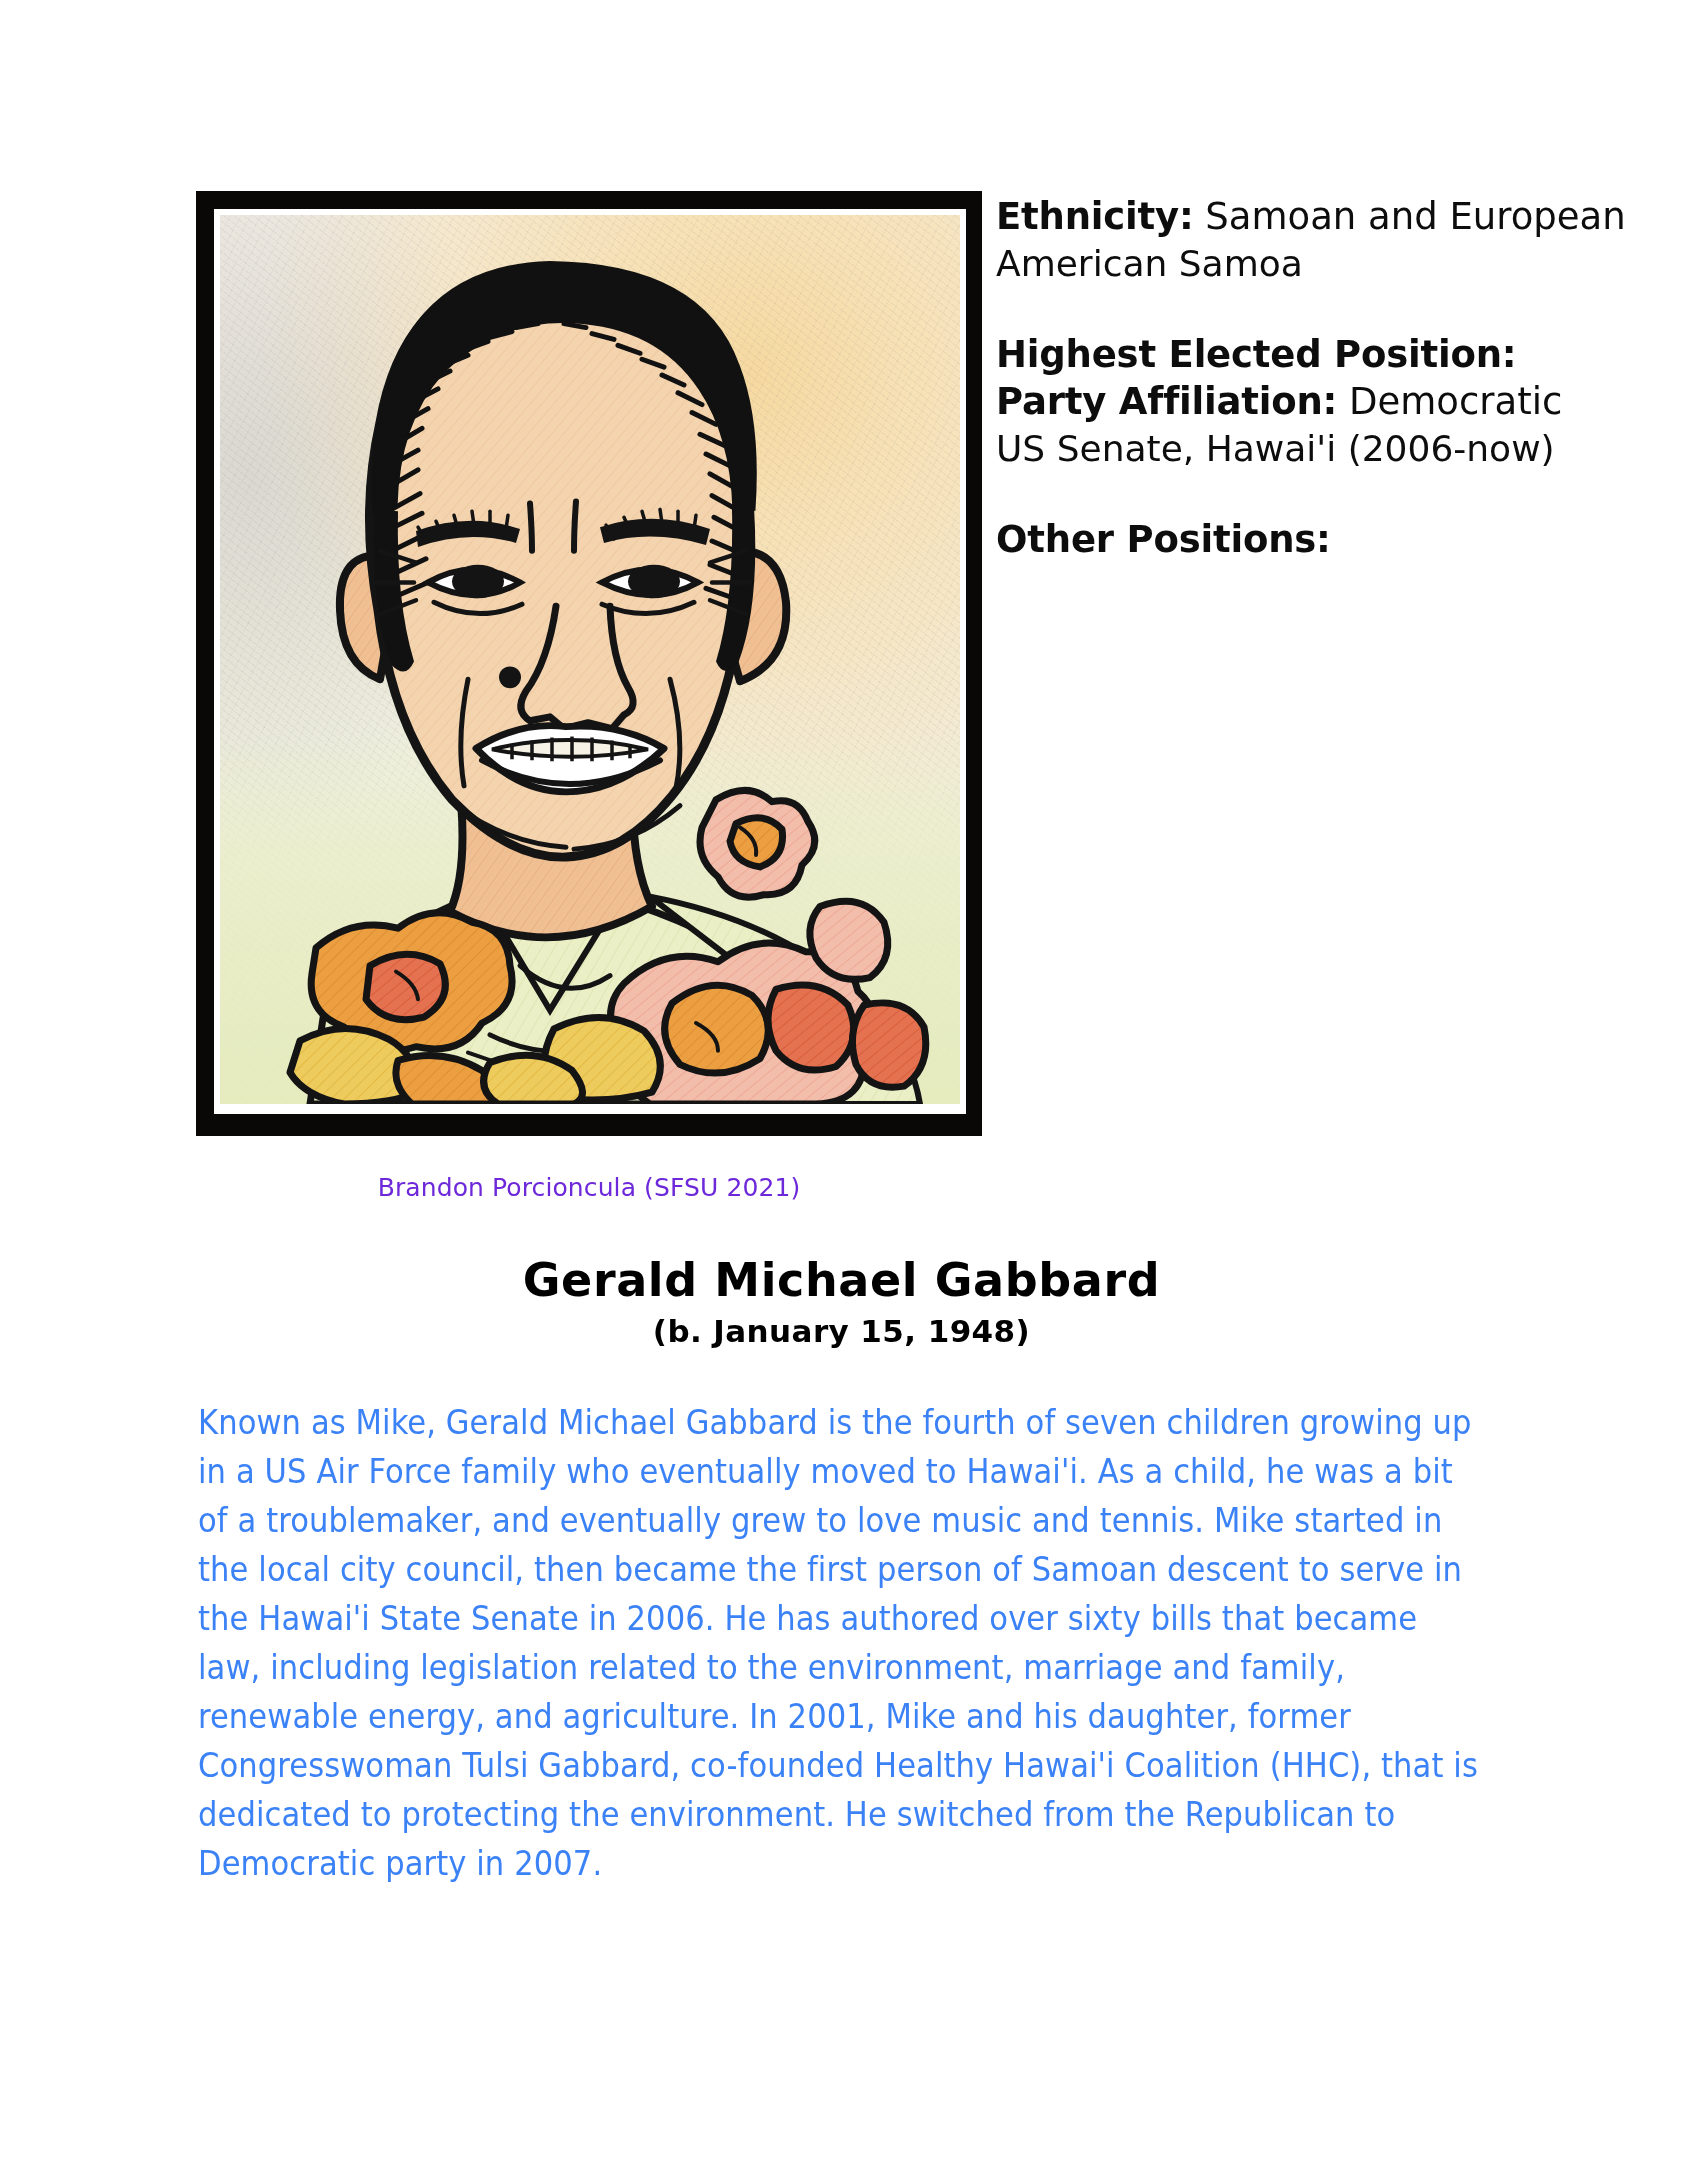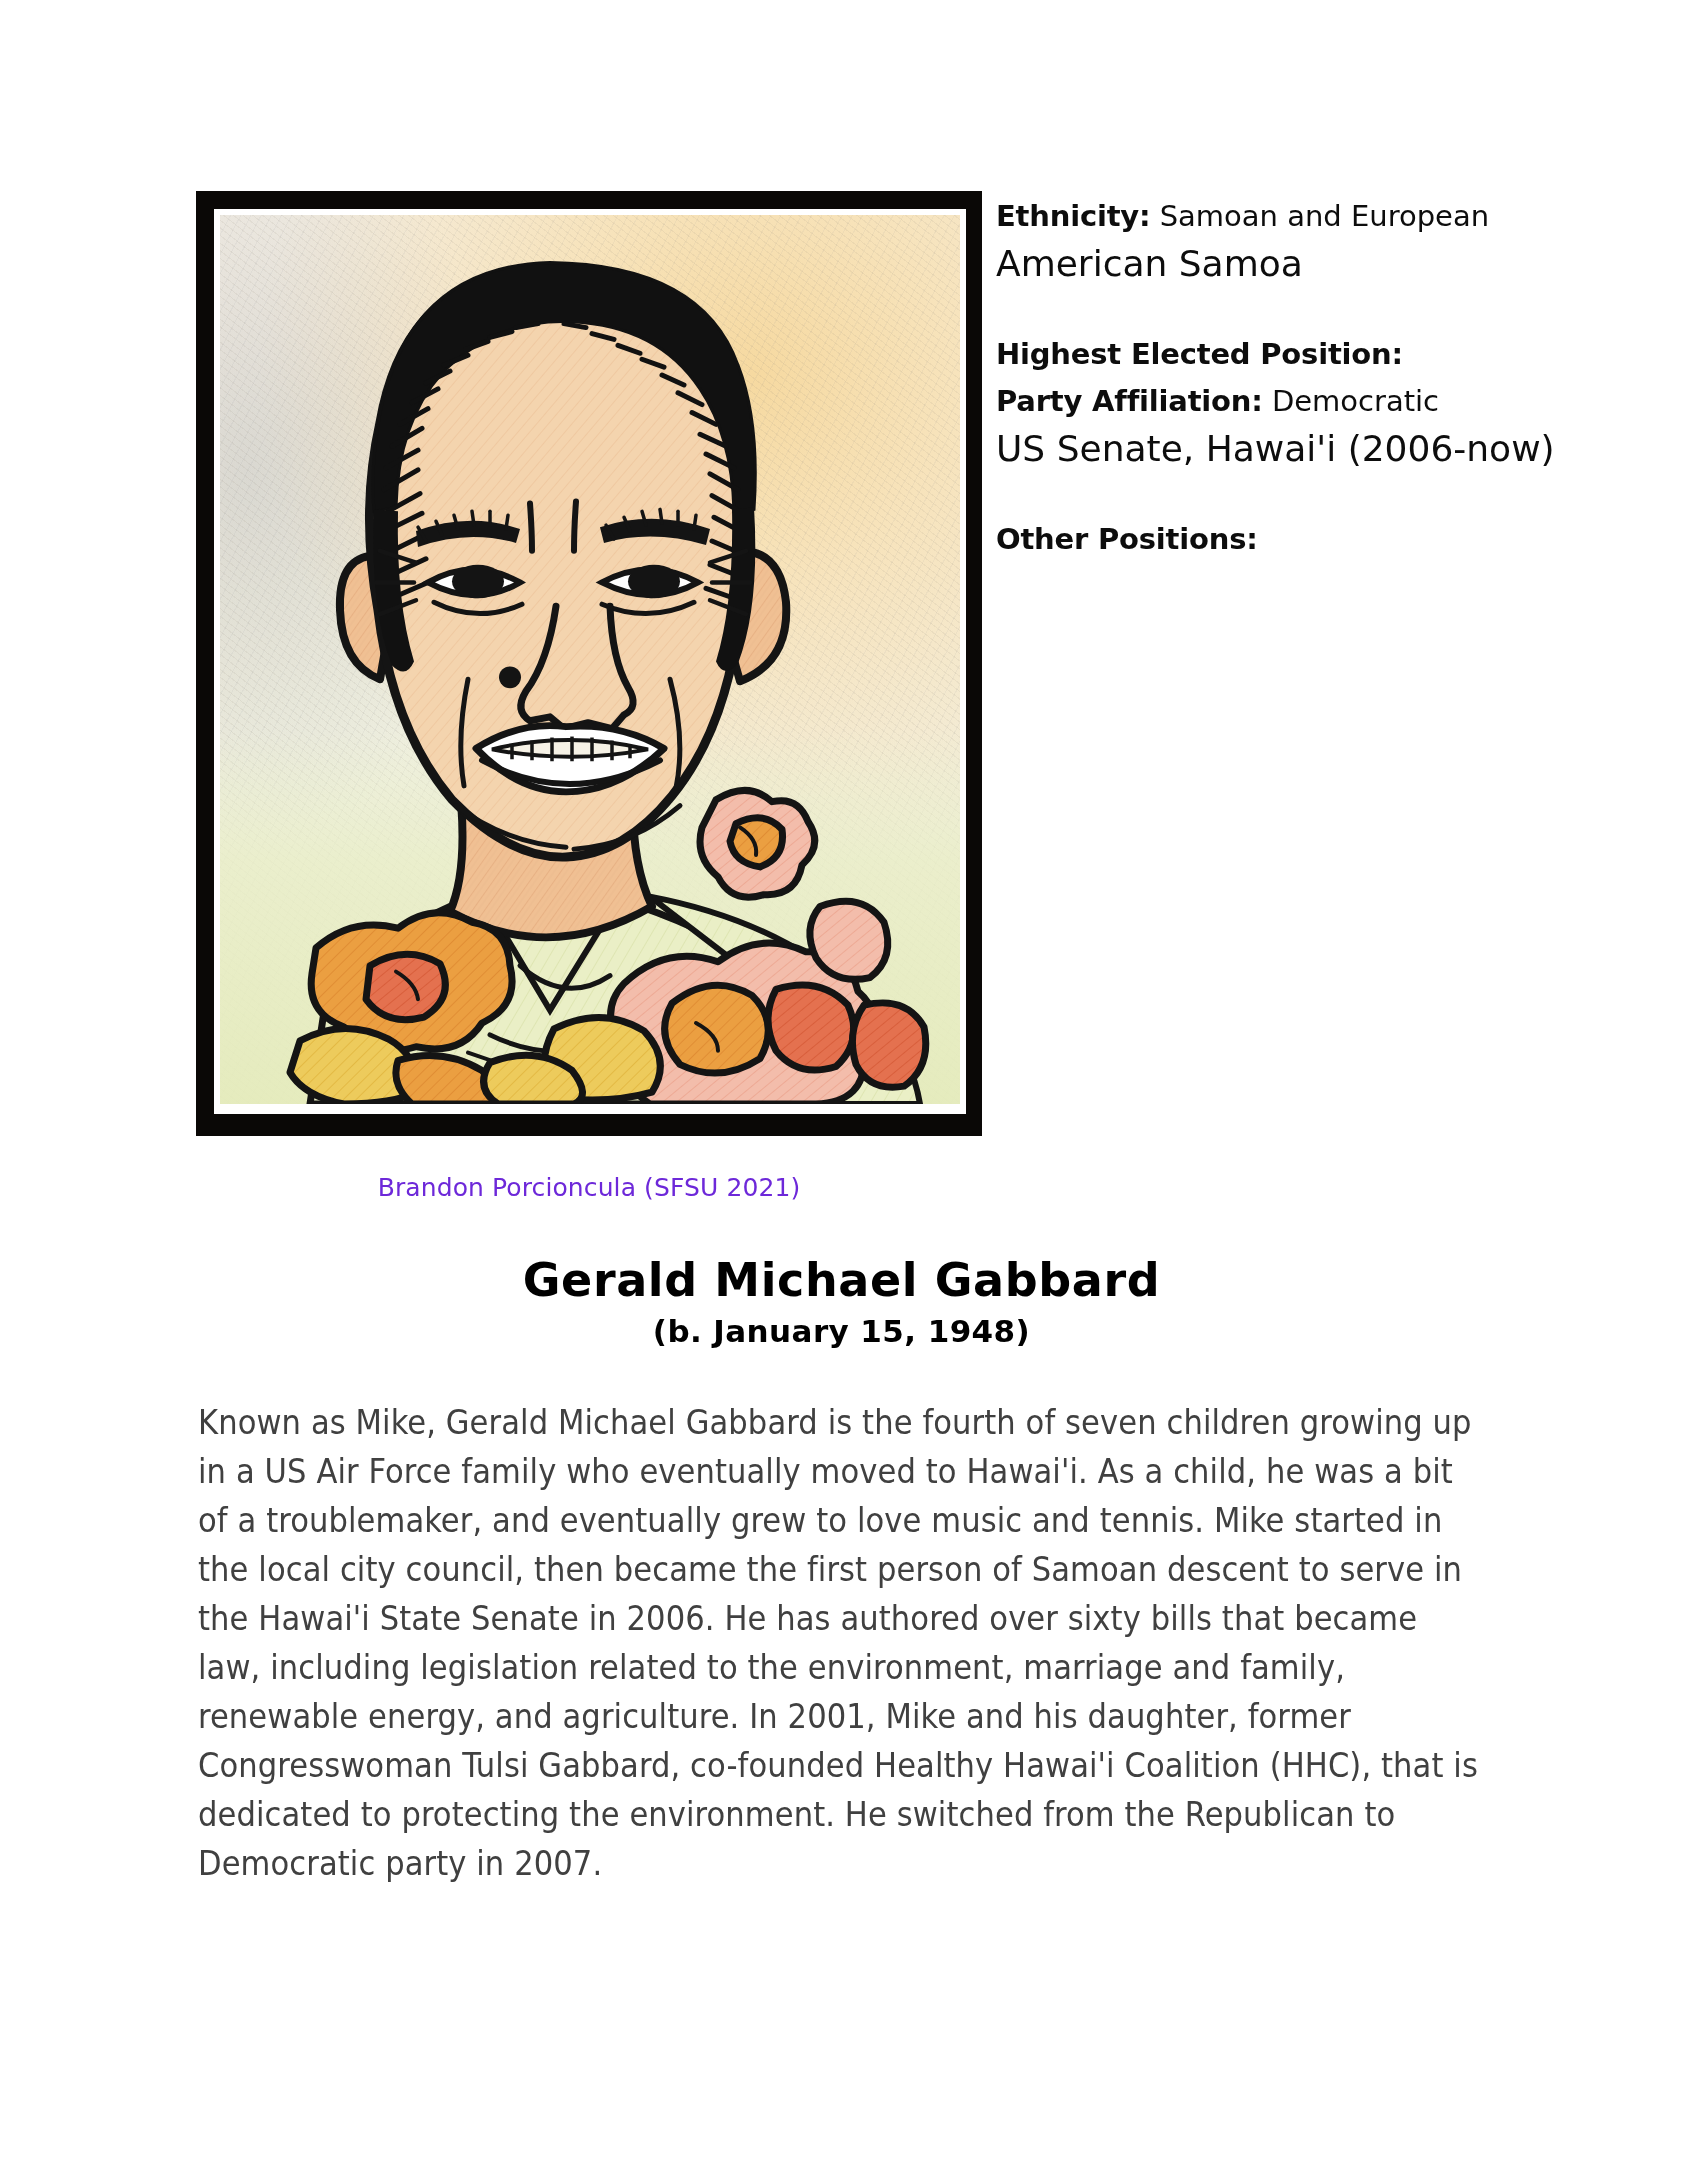--- a/index.html
+++ b/index.html
@@ -110,21 +110,21 @@
     position: absolute;
     left: 996px;
     top: 193px;
     width: 614px;
   }
   .info-group {
     margin-bottom: 44px;
   }
   .info-group:last-child { margin-bottom: 0; }
   .info-line {
-    font-size: 29px;
+    font-size: 37px;
     line-height: 47px;
     color: #0d0d0d;
     white-space: nowrap;
   }
   .info-label {
     font-weight: bold;
     letter-spacing: -0.2px;
   }
   .info-value {
     font-weight: normal;
@@ -161,21 +161,21 @@
   
   #bio-body {
     position: absolute;
     left: 198px;
     top: 1398px;
     width: 1287px;
     font-family: "DejaVu Sans Condensed", "Liberation Sans Narrow", "Liberation Sans", sans-serif;
     font-size: 34px;
     line-height: 49px;
     letter-spacing: 0.1px;
-    color: #404040;
+    color: #3b82f6;
     text-align: left;
   }
   #bio-body p { margin: 0; }
 </style>
 </head>
 <body>
 
 <div id="top-section">
 
   <div id="portrait-block">

